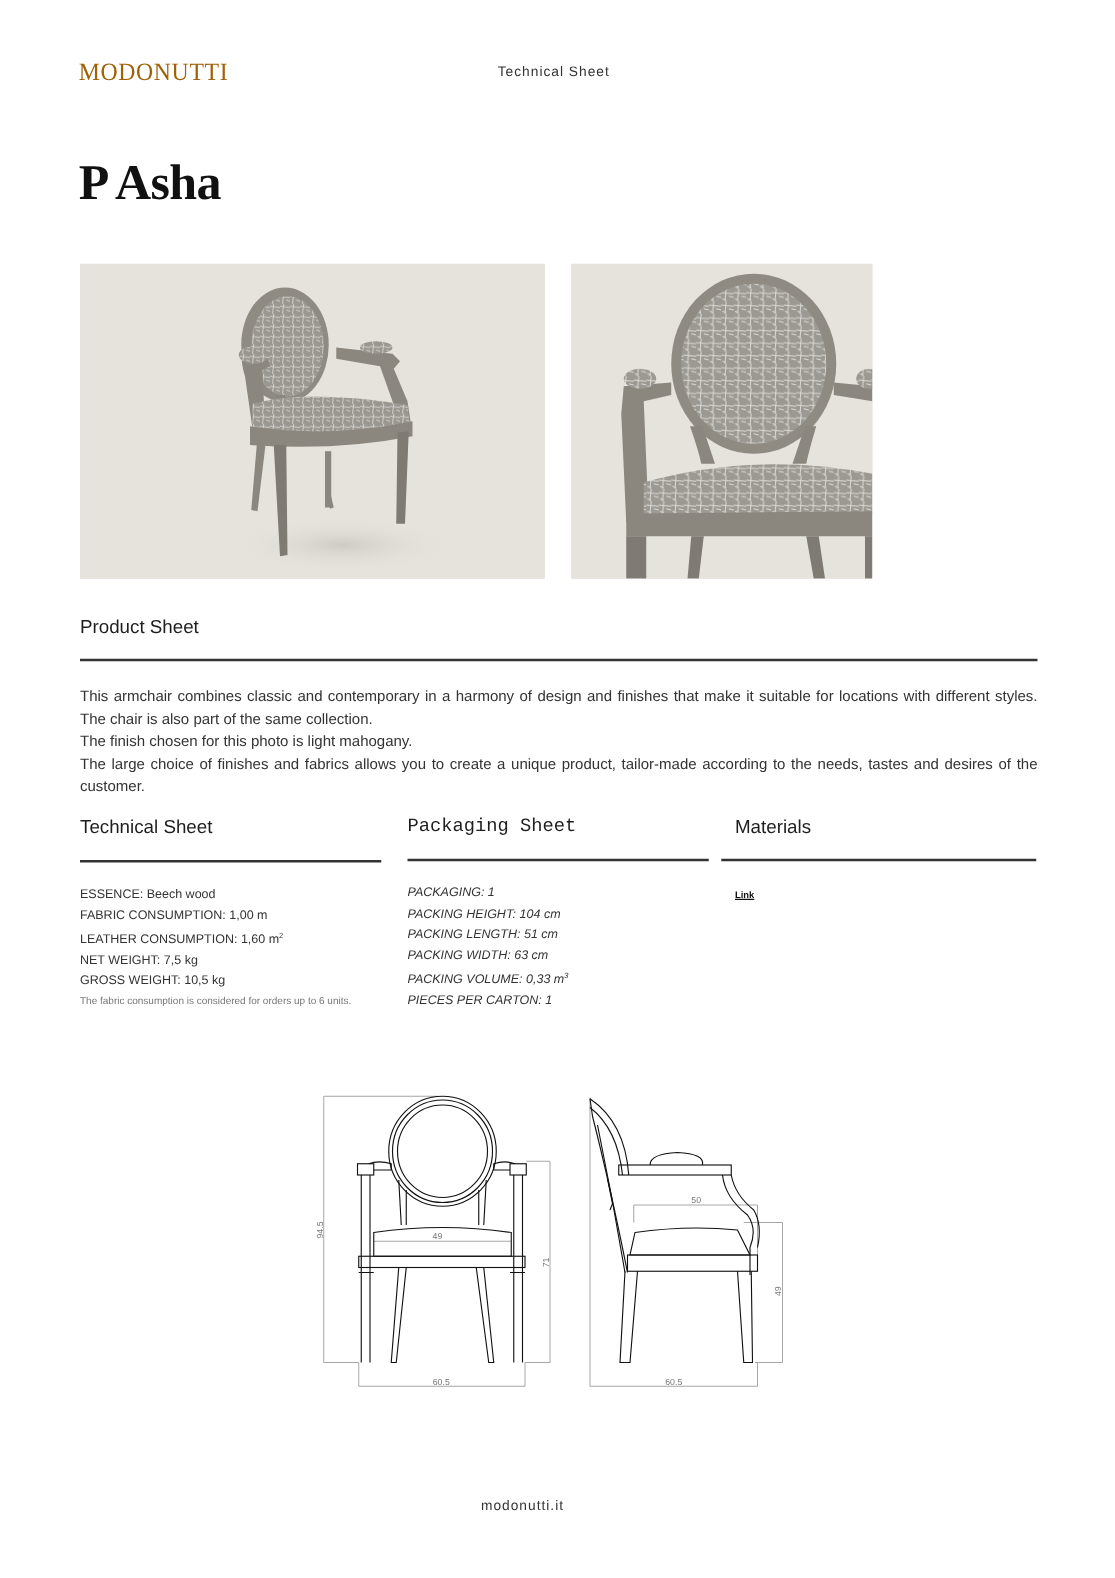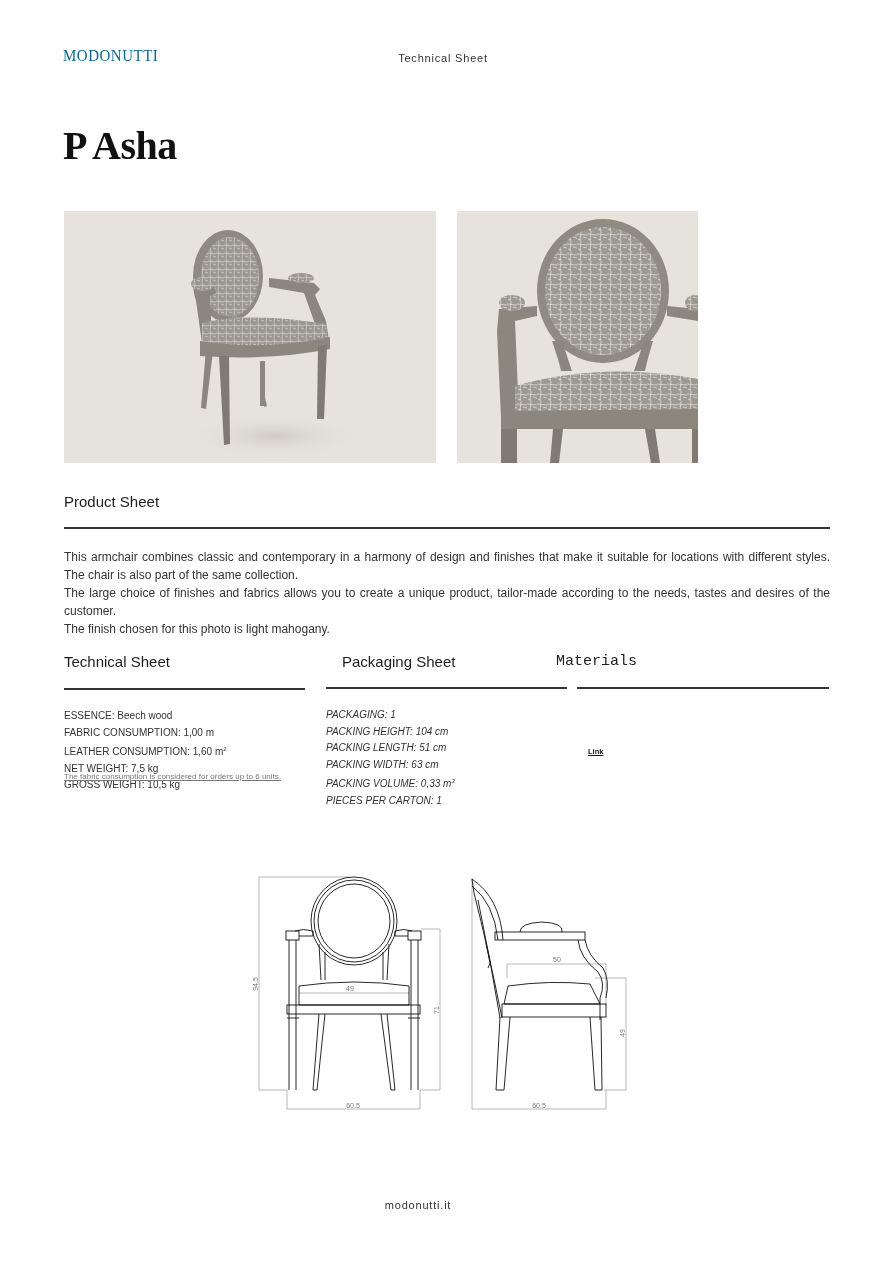--- a/index.html
+++ b/index.html
@@ -1,40 +1,40 @@
 <!DOCTYPE html>
 <html><head>
 <meta charset="utf-8">
 <style>
   * { box-sizing: border-box; margin: 0; padding: 0; }
   html, body { width: 892px; height: 1262px; background: #ffffff; }
   body { position: relative; font-family: "Liberation Sans", "DejaVu Sans", sans-serif; color: #2b2b2b; overflow: hidden; }
 
-  .logo { position: absolute; left: 63px; top: 48px; font-family: "Liberation Serif", "DejaVu Serif", serif; font-size: 15px; letter-spacing: 0.5px; color: #0369a1; font-weight: normal; transform: scaleY(1.05); }
+  .logo { position: absolute; left: 63px; top: 48px; font-family: "Liberation Serif", "DejaVu Serif", serif; font-size: 19px; letter-spacing: 0.5px; color: #a16207; font-weight: normal; transform: scaleY(1.05); }
   .header-label { position: absolute; left: 0; width: 886px; top: 52px; text-align: center; font-size: 11px; letter-spacing: 0.8px; color: #333; }
 
   .title { position: absolute; left: 63px; top: 126px; font-family: "Liberation Serif", "DejaVu Serif", serif; font-size: 40px; font-weight: bold; color: #111; letter-spacing: -0.5px; line-height: 1; }
 
   .photo { position: absolute; top: 211px; height: 252px; background: #e6e3dd; overflow: hidden; }
   .photo-1 { left: 64px; width: 372px; }
   .photo-2 { left: 457px; width: 241px; }
   .photo svg { display: block; width: 100%; height: 100%; }
 
   .section-title { position: absolute; font-size: 15px; color: #1e1e1e; font-weight: normal; }
   .divider { position: absolute; height: 1.5px; background: #333; }
 
   .desc { position: absolute; left: 64px; top: 548px; width: 766px; font-size: 12px; line-height: 18px; color: #333; text-align: justify; }
   .desc p { margin: 0; }
 
   .spec-list { position: absolute; font-size: 10px; line-height: 16.5px; color: #333; list-style: none; }
   .spec-list sup { font-size: 6px; vertical-align: 4px; }
-  .note { position: absolute; left: 64px; top: 771px; width: 245px; font-size: 8px; line-height: 12px; color: #777; text-decoration: underline; }
+  .note { position: absolute; left: 64px; top: 795px; width: 245px; font-size: 8px; line-height: 12px; color: #777; }
   .note p { margin: 0; }
 
-  .mat-link { position: absolute; left: 588px; top: 711px; font-size: 7.5px; color: #111; text-decoration: underline; font-weight: bold; margin-top: 36px; }
+  .mat-link { position: absolute; left: 588px; top: 711px; font-size: 7.5px; color: #111; text-decoration: underline; font-weight: bold; }
 
   .drawing { position: absolute; }
   .drawing svg { display: block; }
 
   .footer { position: absolute; left: 0; width: 836px; top: 1198px; text-align: center; font-size: 11px; line-height: 15px; letter-spacing: 0.8px; color: #333; }
 </style>
 </head>
 <body>
 
 <div class="logo">MODONUTTI</div>
@@ -110,49 +110,49 @@
     <path d="M96 218 L106 218 L102 252 L93 252 Z" fill="#7f7a72"></path>
     <path d="M188 218 L198 218 L203 252 L194 252 Z" fill="#7f7a72"></path>
     <rect x="235" y="218" width="6" height="34" fill="#7f7a72"></rect>
   </svg>
 </div>
 
 <h2 class="section-title" style="left:64px; top:493px;">Product Sheet</h2>
 <div class="divider" style="left:64px; top:527px; width:766px;"></div>
 <div class="desc">
   <p>This armchair combines classic and contemporary in a harmony of design and finishes that make it suitable for locations with different styles. The chair is also part of the same collection.</p>
+  <p>The finish chosen for this photo is light mahogany.</p>
   <p>The large choice of finishes and fabrics allows you to create a unique product, tailor-made according to the needs, tastes and desires of the customer.</p>
-  <p>The finish chosen for this photo is light mahogany.</p>
 </div>
 
 <h2 class="section-title" style="left:64px; top:653px;">Technical Sheet</h2>
 <div class="divider" style="left:64px; top:688px; width:241px;"></div>
 <ul class="spec-list" style="left:64px; top:708px;">
   <li>ESSENCE: Beech wood</li>
   <li>FABRIC CONSUMPTION: 1,00 m</li>
   <li><span>LEATHER CONSUMPTION: 1,60 m</span><sup>2</sup></li>
   <li>NET WEIGHT: 7,5 kg</li>
   <li>GROSS WEIGHT: 10,5 kg</li>
 </ul>
 <div class="note">
   <p>The fabric consumption is considered for orders up to 6 units.</p>
 </div>
 
-<h2 class="section-title" style="left:342px; top:653px;">Packaging Sheet</h2>
+<h2 class="section-title" style="left:326px; top:653px;font-family:Liberation Mono, monospace;">Packaging Sheet</h2>
 <div class="divider" style="left:326px; top:687px; width:241px;"></div>
 <ul class="spec-list" style="left:326px; top:707px;font-style:italic;">
   <li>PACKAGING: 1</li>
   <li>PACKING HEIGHT: 104 cm</li>
   <li>PACKING LENGTH: 51 cm</li>
   <li>PACKING WIDTH: 63 cm</li>
   <li><span>PACKING VOLUME: 0,33 m</span><sup>3</sup></li>
   <li>PIECES PER CARTON: 1</li>
 </ul>
 
-<h2 class="section-title" style="left:556px; top:653px;font-family:Liberation Mono, monospace;">Materials</h2>
+<h2 class="section-title" style="left:588px; top:653px;">Materials</h2>
 <div class="divider" style="left:577px; top:687px; width:252px;"></div>
 <a class="mat-link" href="#">Link</a>
 
 <div class="drawing" style="left:245px; top:868px;">
   <svg width="205" height="248" viewBox="0 0 205 248">
     <g fill="none" stroke="#9a9a9a" stroke-width="0.7">
       <polyline points="105,9 14,9 14,222 42,222"></polyline>
       <polyline points="176,61 195,61 195,222 175,222"></polyline>
       <polyline points="42,222 42,241 175,241 175,222"></polyline>
       <line x1="54" y1="125" x2="164" y2="125"></line>

